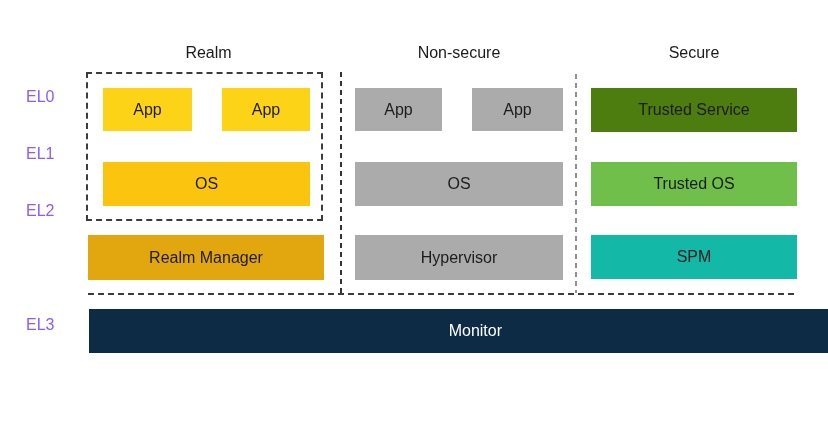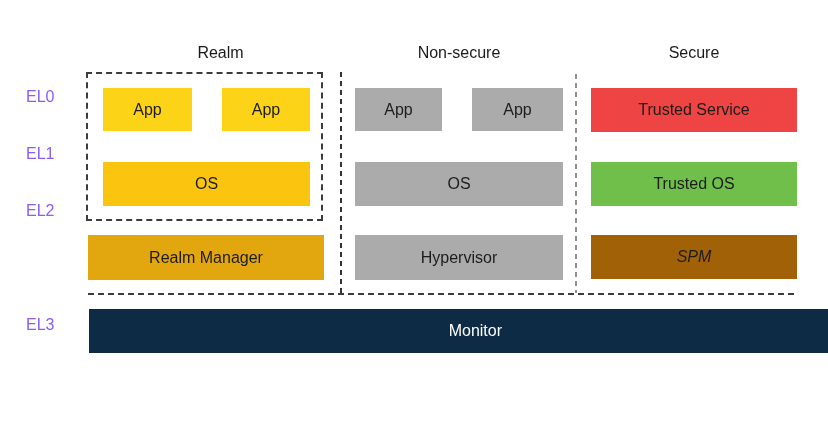--- a/index.html
+++ b/index.html
@@ -18,21 +18,21 @@
   }
   .hdr {
     position: absolute;
     top: 43px;
     height: 20px;
     line-height: 20px;
     text-align: center;
     font-size: 16px;
     color: #1b1b1b;
   }
-  .hdr-realm      { left: 102px;  width: 237px; }
+  .hdr-realm      { left: 90px;  width: 237px; }
   .hdr-nonsecure  { left: 355px; width: 208px; }
   .hdr-secure     { left: 591px; width: 206px; }
   .el-label {
     position: absolute;
     left: 26px;
     width: 44px;
     height: 20px;
     line-height: 20px;
     font-size: 16px;
     color: #8b5cf6;
@@ -152,22 +152,22 @@
   <div class="box r-app1" style="background-color: rgb(252, 211, 23);">App</div>
   <div class="box r-app2" style="background-color: rgb(252, 211, 23);">App</div>
   <div class="box r-os" style="background-color: rgb(251, 197, 15);">OS</div>
   <div class="box r-mgr" style="background-color: rgb(226, 166, 15);">Realm Manager</div>
 
   <div class="box n-app1" style="background-color: rgb(171, 171, 171);">App</div>
   <div class="box n-app2" style="background-color: rgb(171, 171, 171);">App</div>
   <div class="box n-os" style="background-color: rgb(171, 171, 171);">OS</div>
   <div class="box n-hyp" style="background-color: rgb(171, 171, 171);">Hypervisor</div>
 
-  <div class="box s-svc" style="background-color: #ef4444;">Trusted Service</div>
+  <div class="box s-svc" style="background-color: #4d7c0f;">Trusted Service</div>
   <div class="box s-os" style="background-color: rgb(113, 191, 75);">Trusted OS</div>
-  <div class="box s-spm" style="background-color: #a16207; font-style: italic;">SPM</div>
+  <div class="box s-spm" style="background-color: #14b8a6;">SPM</div>
 
   <div class="monitor" style="background-color: rgb(14, 43, 70); padding-left: 35px;">
     <span class="monitor-text">Monitor</span>
   </div>
 
 
 </div>
 
 </body></html>

